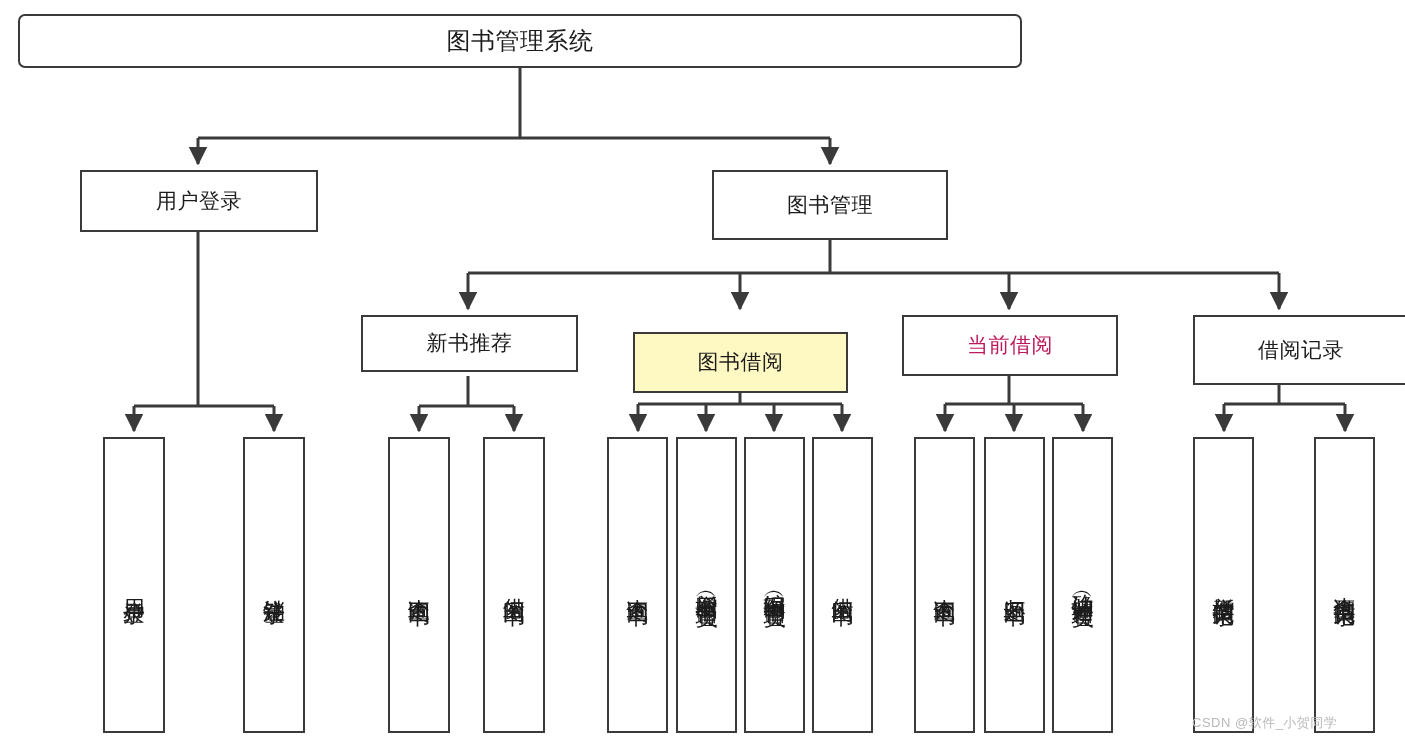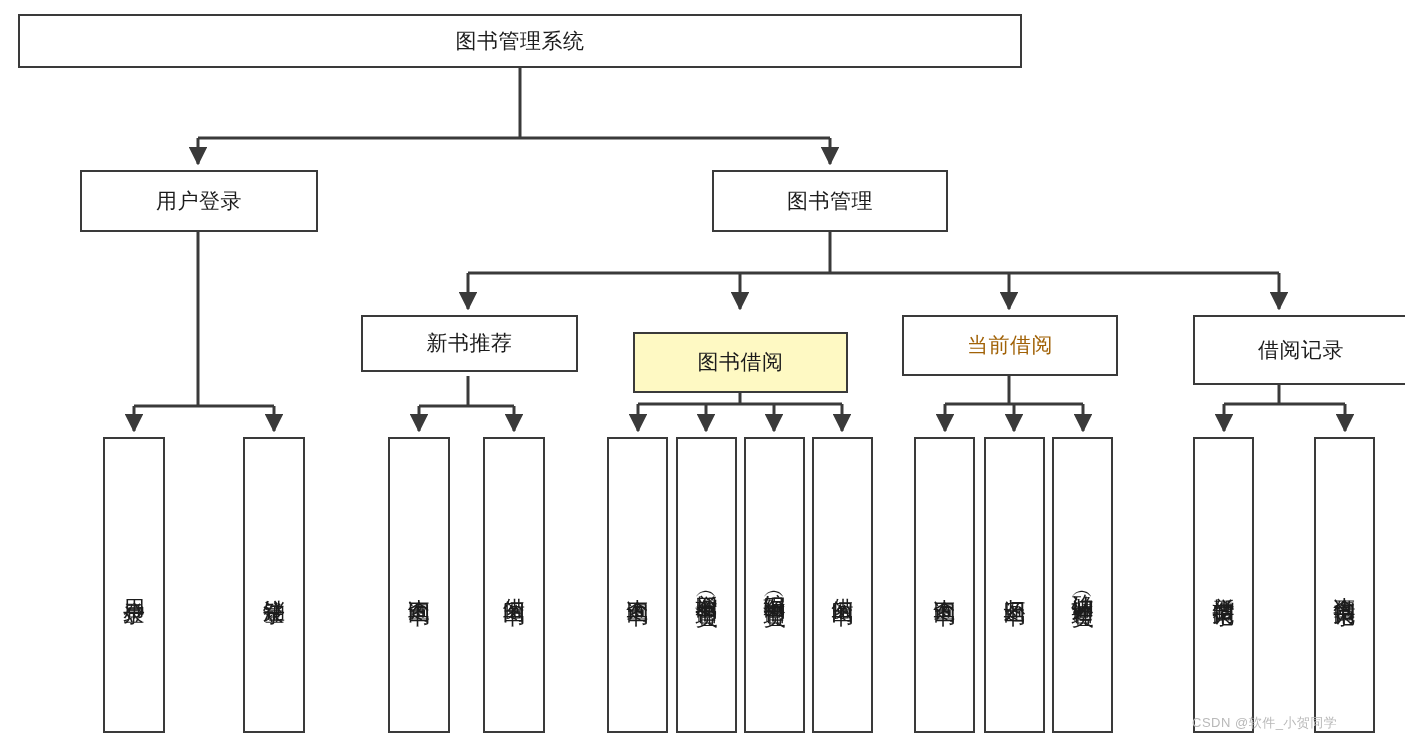--- a/index.html
+++ b/index.html
@@ -40,21 +40,22 @@
   .node .label {
     display: block;
     line-height: 1.05;
     letter-spacing: 0.5px;
   }
   
   .node.horiz {
     font-size: 21px;
   }
   .node.root {
-    font-size: 21px;
+    font-size: 24px;
+    border-radius: 7px;
   }
   
   .node.vert {
     font-size: 22px;
     align-items: center;
     justify-content: center;
   }
   .node.vert .label {
     writing-mode: vertical-rl;
     text-orientation: upright;
@@ -126,31 +127,31 @@
     </g>
   </svg>
 
   <div class="node root" style="left: 18px; top: 14px; width: 1004px; height: 54px; border-color: rgb(58, 58, 58); background: rgb(255, 255, 255); color: rgb(28, 28, 28);">
     <span class="label">图书管理系统</span>
   </div>
 
   <div class="node horiz" style="left: 80px; top: 170px; width: 238px; height: 62px; border-color: rgb(58, 58, 58); background: rgb(255, 255, 255); color: rgb(28, 28, 28);">
     <span class="label">用户登录</span>
   </div>
-  <div class="node horiz" style="left: 712px; top: 170px; width: 236px; height: 62px; border-color: rgb(58, 58, 58); background: rgb(255, 255, 255); color: rgb(28, 28, 28);">
+  <div class="node horiz" style="left: 712px; top: 170px; width: 236px; height: 70px; border-color: rgb(58, 58, 58); background: rgb(255, 255, 255); color: rgb(28, 28, 28);">
     <span class="label">图书管理</span>
   </div>
 
   <div class="node horiz" style="left: 361px; top: 315px; width: 217px; height: 57px; border-color: rgb(58, 58, 58); background: rgb(255, 255, 255); color: rgb(28, 28, 28);">
     <span class="label">新书推荐</span>
   </div>
   <div class="node horiz" style="left: 633px; top: 332px; width: 215px; height: 61px; border-color: rgb(58, 58, 58); background: #fef9c3; color: rgb(28, 28, 28);">
     <span class="label">图书借阅</span>
   </div>
-  <div class="node horiz" style="left: 902px; top: 315px; width: 216px; height: 61px; border-color: rgb(58, 58, 58); background: rgb(255, 255, 255); color: #a16207;">
+  <div class="node horiz" style="left: 902px; top: 315px; width: 216px; height: 61px; border-color: rgb(58, 58, 58); background: rgb(255, 255, 255); color: #be185d;">
     <span class="label">当前借阅</span>
   </div>
   <div class="node horiz" style="left: 1172px; top: 315px; width: 216px; height: 70px; border-color: rgb(58, 58, 58); background: rgb(255, 255, 255); color: rgb(28, 28, 28); margin-left: 21px;">
     <span class="label">借阅记录</span>
   </div>
 
   <div class="node vert" style="left: 103px; top: 437px; width: 62px; height: 296px; border-color: rgb(58, 58, 58); background: rgb(255, 255, 255); color: rgb(28, 28, 28);">
     <span class="label">用户登录</span>
   </div>
   <div class="node vert" style="left: 243px; top: 437px; width: 62px; height: 296px; border-color: rgb(58, 58, 58); background: rgb(255, 255, 255); color: rgb(28, 28, 28);">

